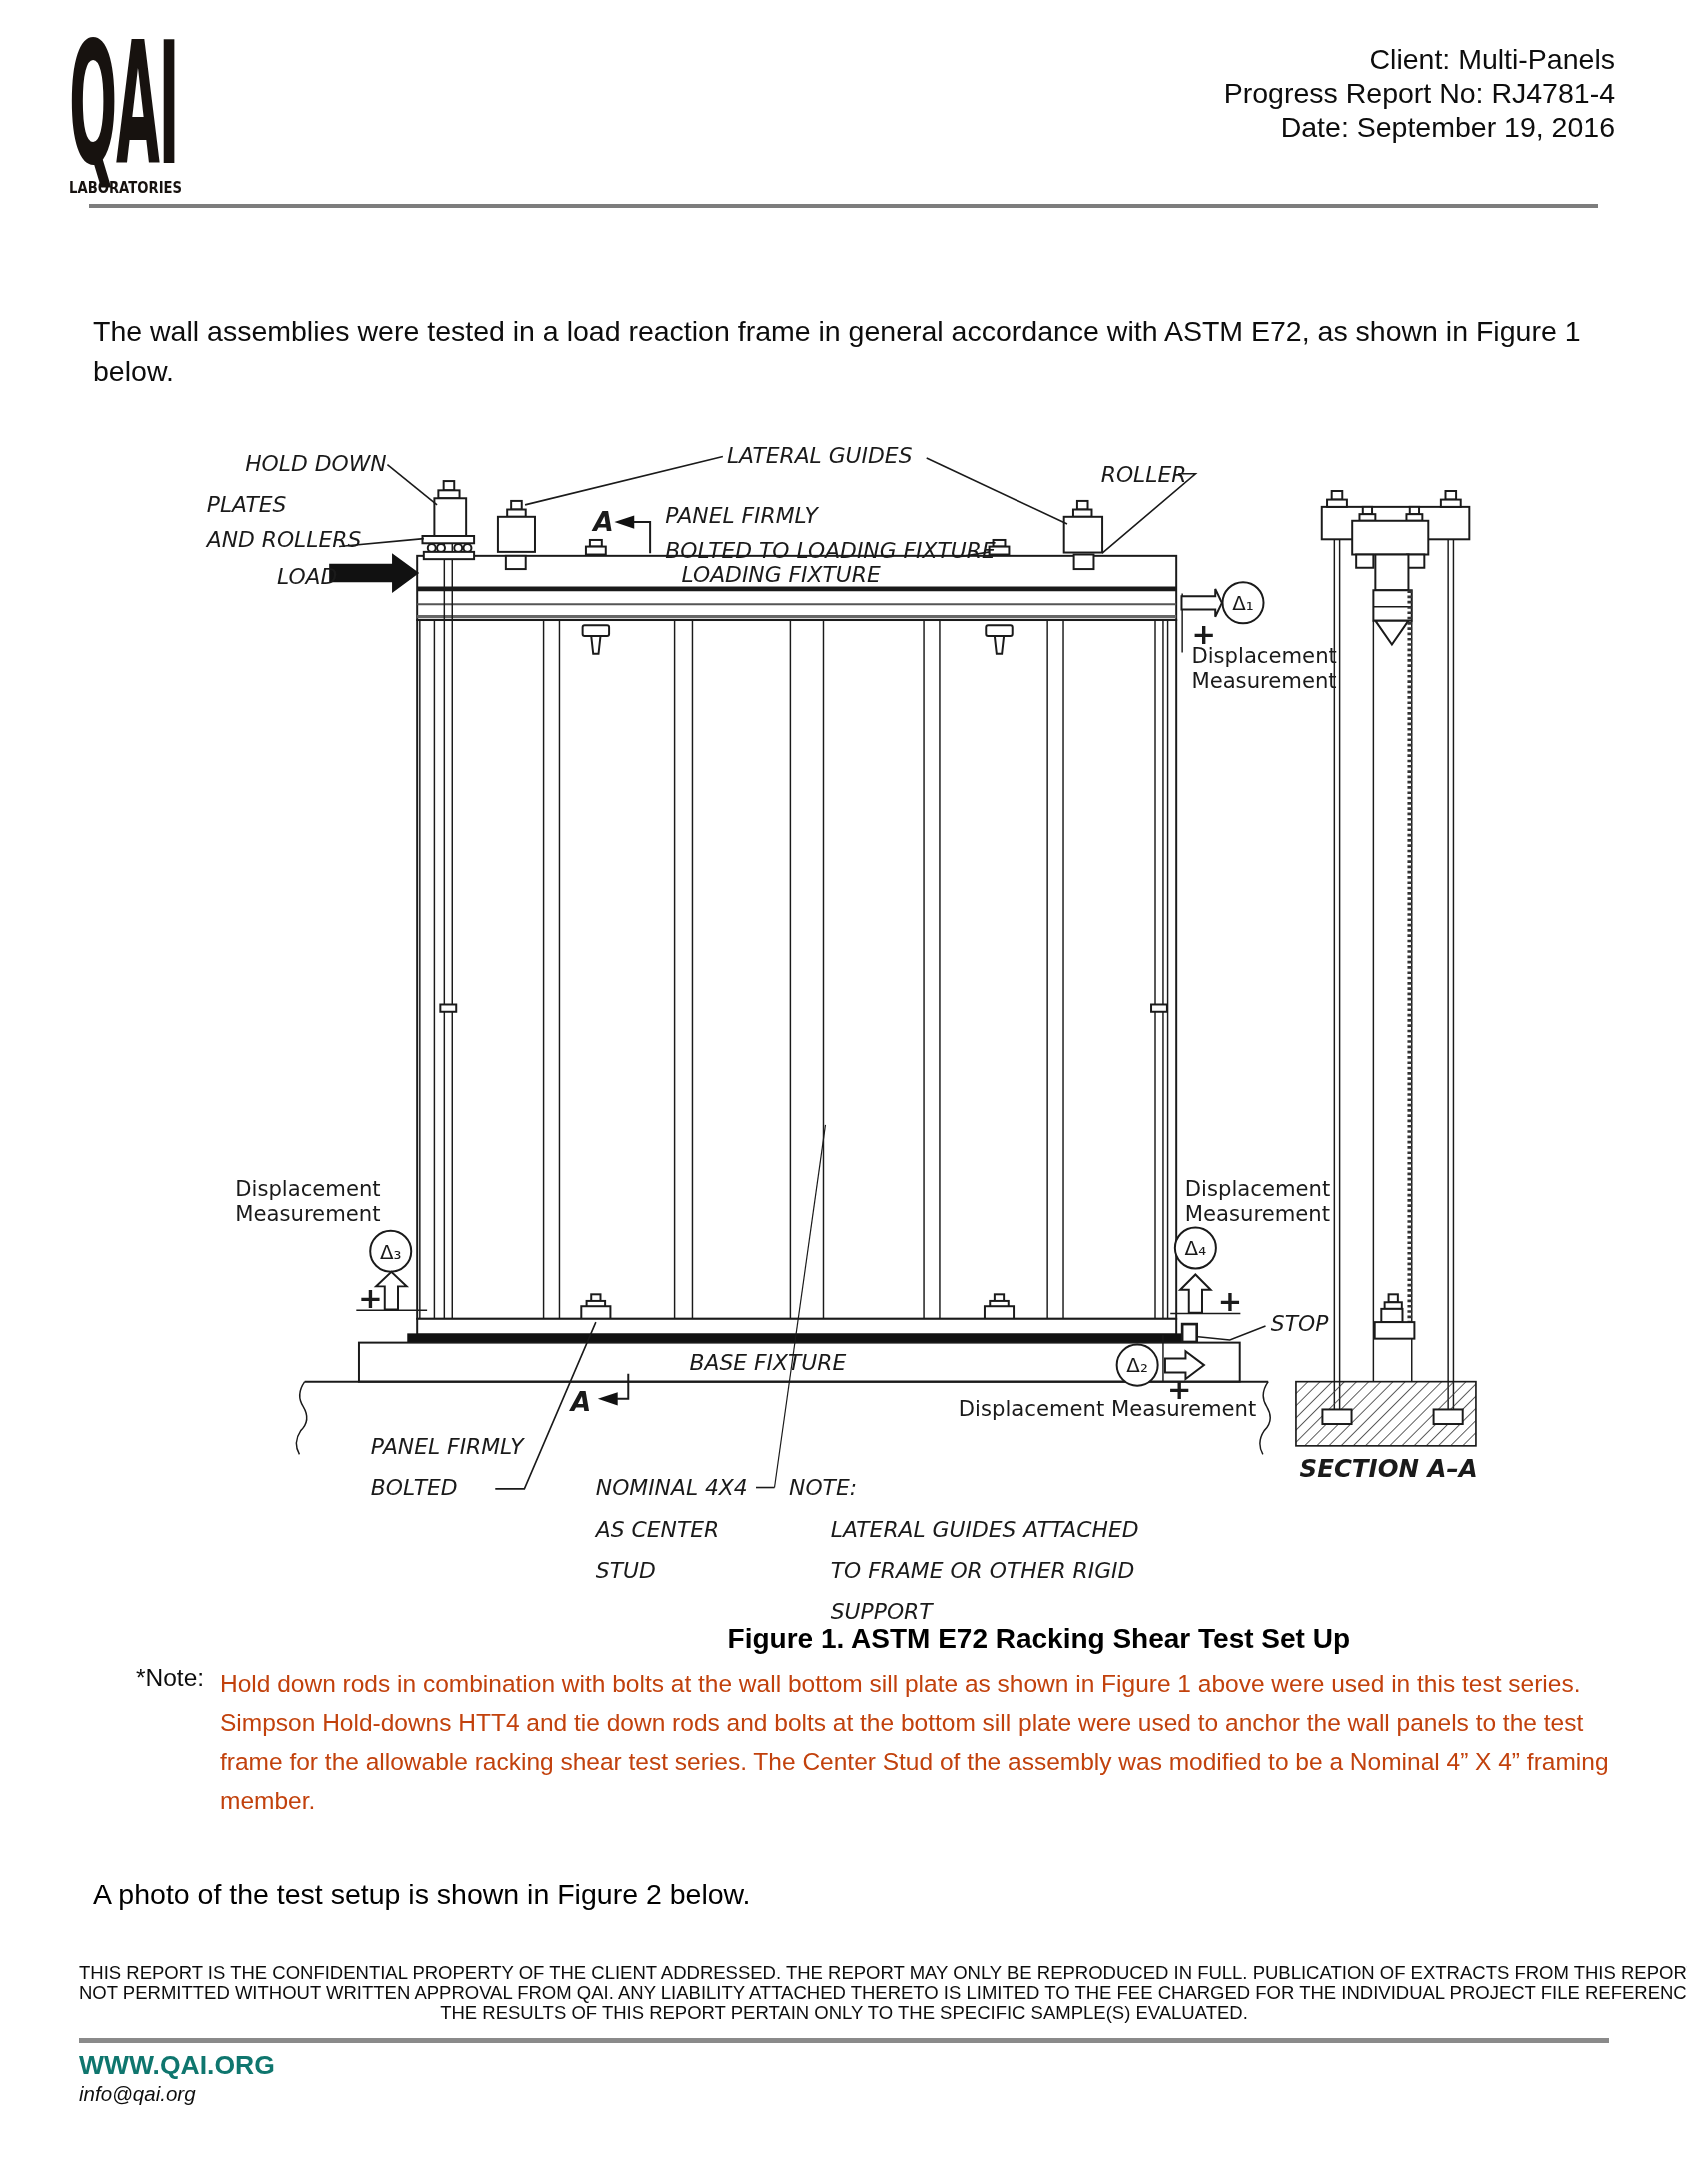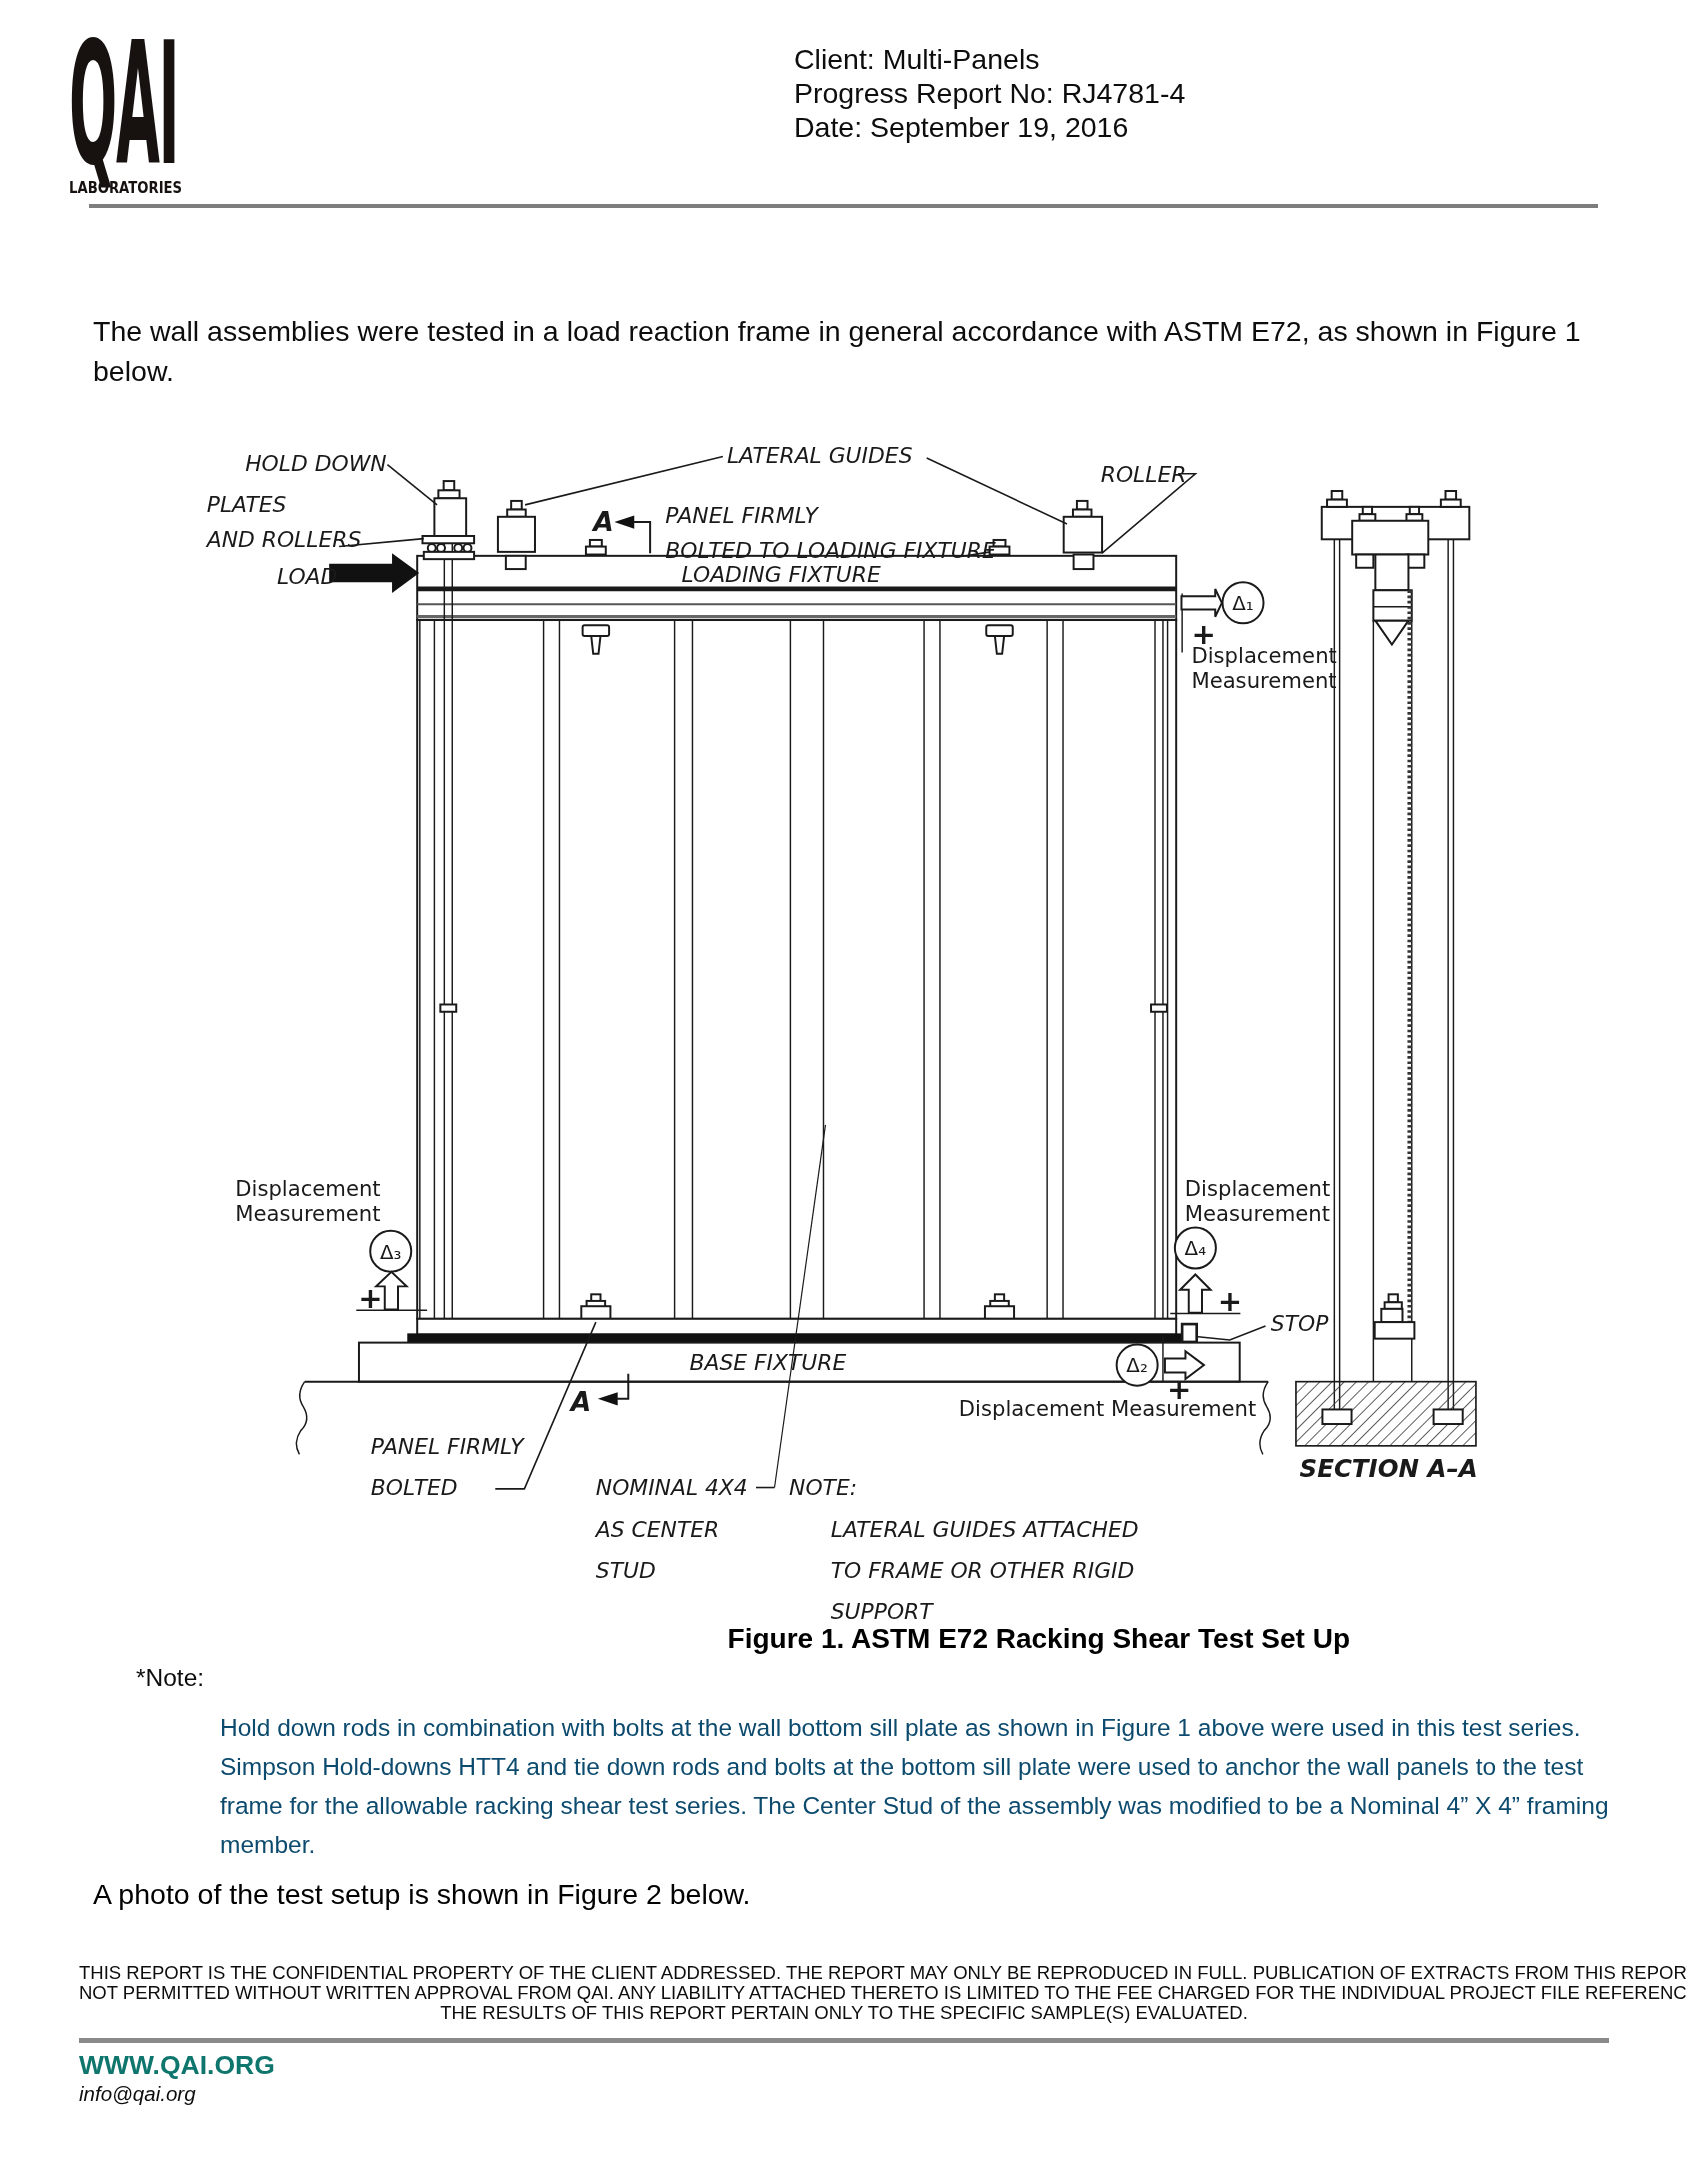--- a/index.html
+++ b/index.html
@@ -4,27 +4,27 @@
 <style>
   html,body{margin:0;padding:0;}
   body{width:1688px;height:2183px;position:relative;background:#ffffff;
        font-family:"Liberation Sans",sans-serif;color:#111;}
   .abs{position:absolute;}
   
   .logo-q{font-family:"DejaVu Sans",sans-serif;font-weight:900;font-size:167px;line-height:0.78;
           transform:scale(0.34,1.02);transform-origin:left top;letter-spacing:-4px;color:#17120f;}
   .logo-sub{font-family:"DejaVu Sans",sans-serif;font-weight:bold;font-size:16.5px;letter-spacing:0px;
             transform:scaleX(0.80);transform-origin:left top;color:#17120f;white-space:nowrap;}
-  .hdr-right{width:821px;text-align:left;font-size:28.5px;line-height:34px;color:#0d0d0d;}
+  .hdr-right{width:821px;text-align:right;font-size:28.5px;line-height:34px;color:#0d0d0d;}
   .rule{background:#7d7d7d;}
   
   .intro{width:1542px;font-size:28.5px;line-height:40px;color:#0d0d0d;}
   .caption{width:1072px;text-align:right;font-weight:bold;font-size:28px;color:#000;}
   .note-label{font-size:24.5px;color:#0d0d0d;}
-  .note-text{width:1413px;font-size:24.5px;line-height:39px;color:#0c4a6e;margin-top:44px;}
+  .note-text{width:1413px;font-size:24.5px;line-height:39px;color:#c2410c;}
   .photo-line{font-size:28.5px;color:#000000;}
   
   .disc{width:1530px;text-align:center;font-size:18.5px;line-height:20px;white-space:nowrap;color:#0d0d0d;}
   .site{width:1530px;text-align:left;font-weight:bold;font-size:26.5px;color:#0f766e;}
   .mail{width:1530px;text-align:left;font-style:italic;font-size:20.5px;color:#0d0d0d;}
   
   svg text{font-family:"DejaVu Sans",sans-serif;fill:#1a1a1a;}
   .it{font-style:italic;font-size:33px;}
   .meas{font-size:32px;}
   .bit{font-weight:bold;font-style:italic;font-size:37px;}

